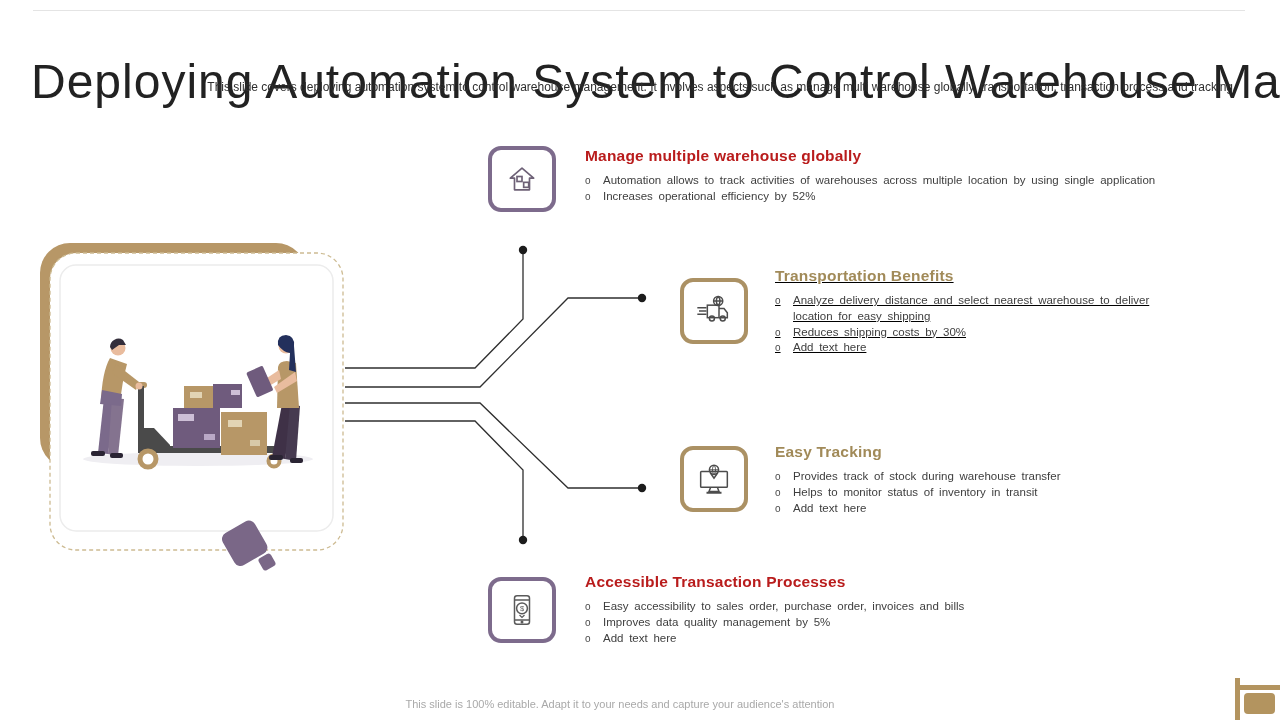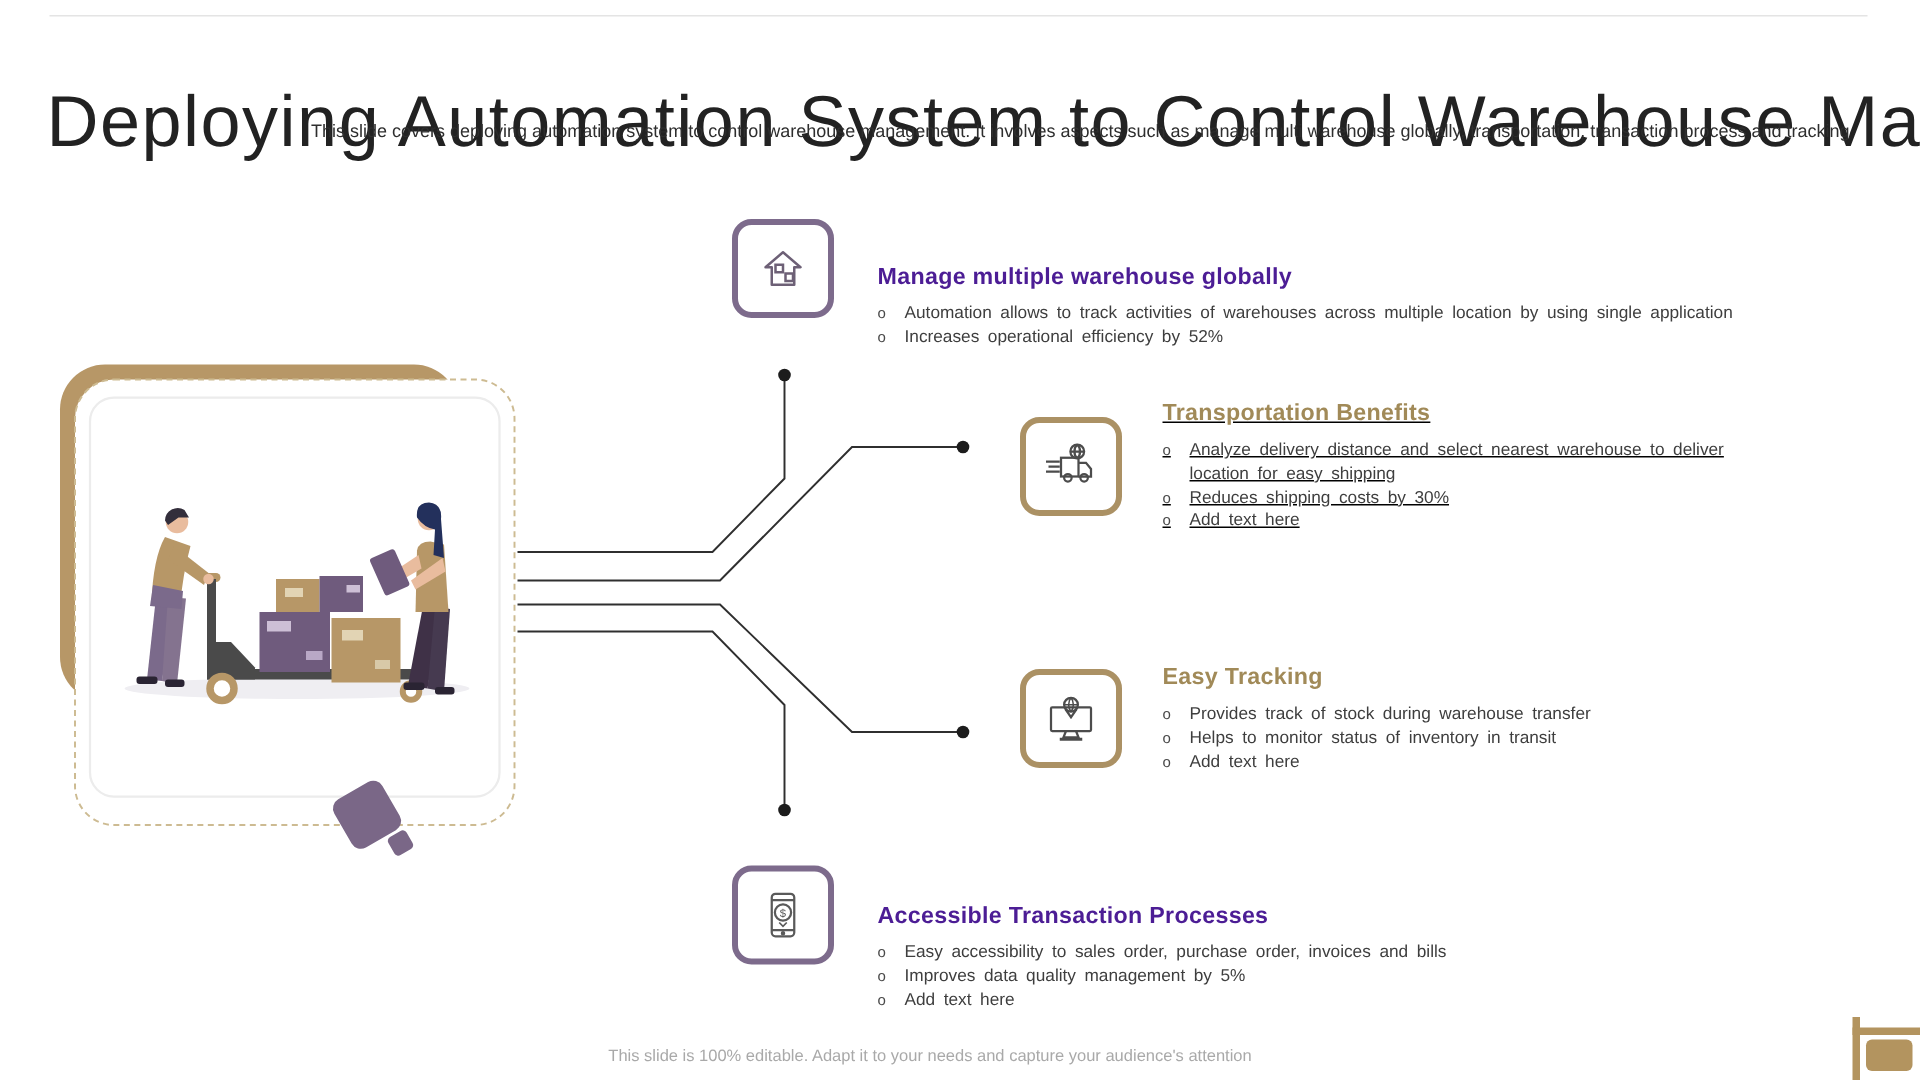--- a/index.html
+++ b/index.html
@@ -16,21 +16,21 @@
 
   .icon-box{
     position:absolute;width:60px;height:58px;border-radius:13px;background:#ffffff;
     display:flex;align-items:center;justify-content:center;
   }
   .icon-purple{border:4.5px solid #7d6b8c;}
   .icon-gold{border:4.5px solid #ab9164;}
 
   .section-text{position:absolute;}
   .section-title{font-size:15.5px;font-weight:bold;margin:0 0 8px 0;letter-spacing:0.2px;}
-  .t-purple{color:#4c1d95;margin-top:29px;}
+  .t-purple{color:#b91c1c;}
   .t-gold{color:#a18a58;}
   .bullet{display:flex;font-size:11.5px;color:#3e3e3e;line-height:15.8px;word-spacing:2.5px;}
   .bullet .marker{width:18px;flex:none;font-size:10px;color:#4a4a4a;}
   .bullet .btext{flex:1;}
 
   .connectors{position:absolute;left:0;top:0;pointer-events:none;}
   .illustration{position:absolute;left:38px;top:240px;}
 
   .footer{
     position:absolute;left:380px;top:698px;width:480px;text-align:center;

